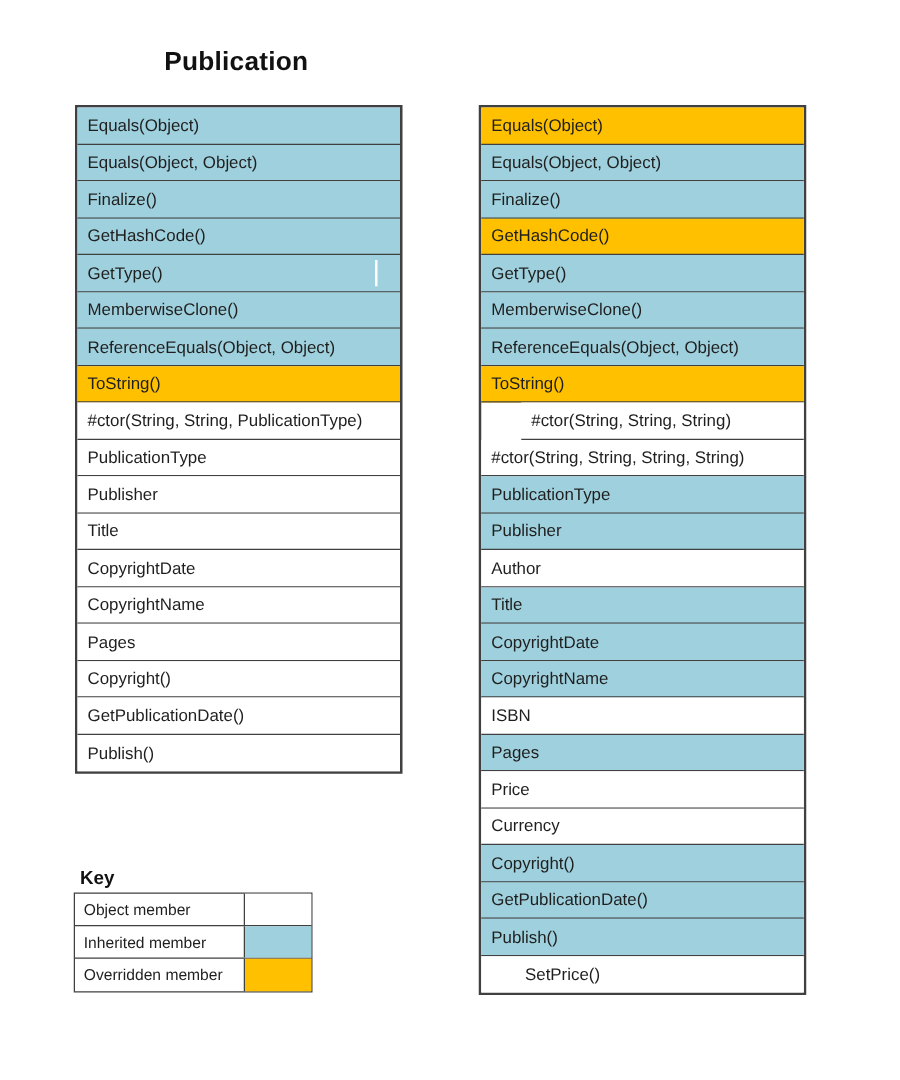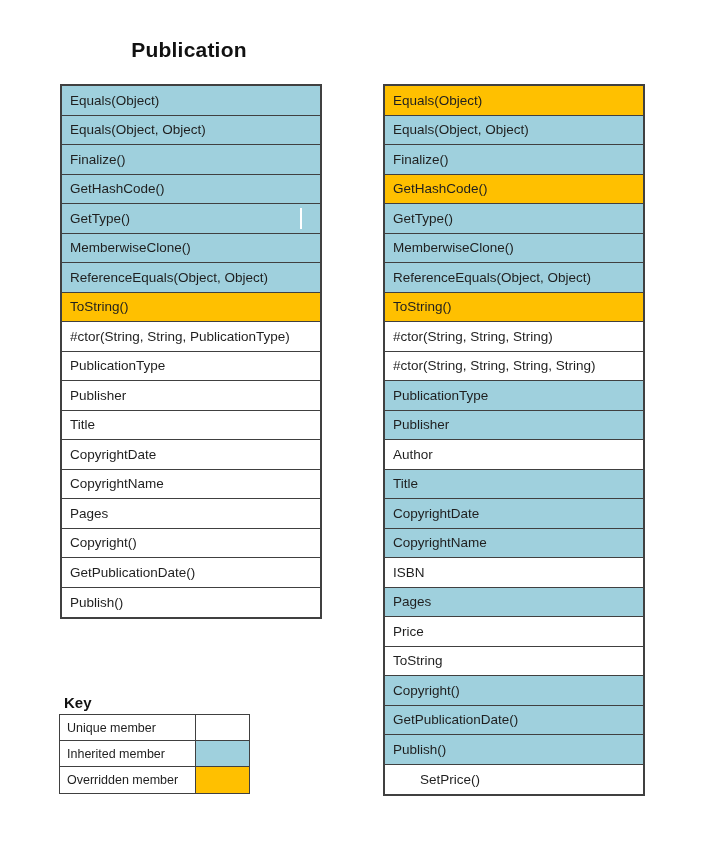--- a/index.html
+++ b/index.html
@@ -186,21 +186,21 @@
       </div>
       <div class="member-row" style="background: rgb(159, 208, 221);">
         <span class="member-label">MemberwiseClone()</span>
       </div>
       <div class="member-row" style="background: rgb(159, 208, 221);">
         <span class="member-label">ReferenceEquals(Object, Object)</span>
       </div>
       <div class="member-row" style="background: rgb(255, 192, 0);">
         <span class="member-label">ToString()</span>
       </div>
-      <div class="member-row" style="background: rgb(255, 255, 255);">
+      <div class="member-row" style="background: rgb(255, 255, 255); margin-left: 32px;">
         <span class="member-label">#ctor(String, String, String)</span>
       </div>
       <div class="member-row" style="background: rgb(255, 255, 255);">
         <span class="member-label">#ctor(String, String, String, String)</span>
       </div>
       <div class="member-row" style="background: rgb(159, 208, 221);">
         <span class="member-label">PublicationType</span>
       </div>
       <div class="member-row" style="background: rgb(159, 208, 221);">
         <span class="member-label">Publisher</span>
@@ -220,21 +220,21 @@
       <div class="member-row" style="background: rgb(255, 255, 255);">
         <span class="member-label">ISBN</span>
       </div>
       <div class="member-row" style="background: rgb(159, 208, 221);">
         <span class="member-label">Pages</span>
       </div>
       <div class="member-row" style="background: rgb(255, 255, 255);">
         <span class="member-label">Price</span>
       </div>
       <div class="member-row" style="background: rgb(255, 255, 255);">
-        <span class="member-label">ToString</span>
+        <span class="member-label">Currency</span>
       </div>
       <div class="member-row" style="background: rgb(159, 208, 221);">
         <span class="member-label">Copyright()</span>
       </div>
       <div class="member-row" style="background: rgb(159, 208, 221);">
         <span class="member-label">GetPublicationDate()</span>
       </div>
       <div class="member-row" style="background: rgb(159, 208, 221);">
         <span class="member-label">Publish()</span>
       </div>
@@ -242,21 +242,21 @@
         <span class="member-label">SetPrice()</span>
       </div>
     </div>
 
   <div class="cursor-artifact"></div>
 
   <div class="key-heading">Key</div>
 
   <div class="key-table">
       <div class="key-row">
-        <div class="key-label-cell">Unique member</div>
+        <div class="key-label-cell">Object member</div>
         <div class="key-swatch-cell" style="background: rgb(255, 255, 255);"></div>
       </div>
       <div class="key-row">
         <div class="key-label-cell">Inherited member</div>
         <div class="key-swatch-cell" style="background: rgb(159, 208, 221);"></div>
       </div>
       <div class="key-row">
         <div class="key-label-cell">Overridden member</div>
         <div class="key-swatch-cell" style="background: rgb(255, 192, 0);"></div>
       </div>

